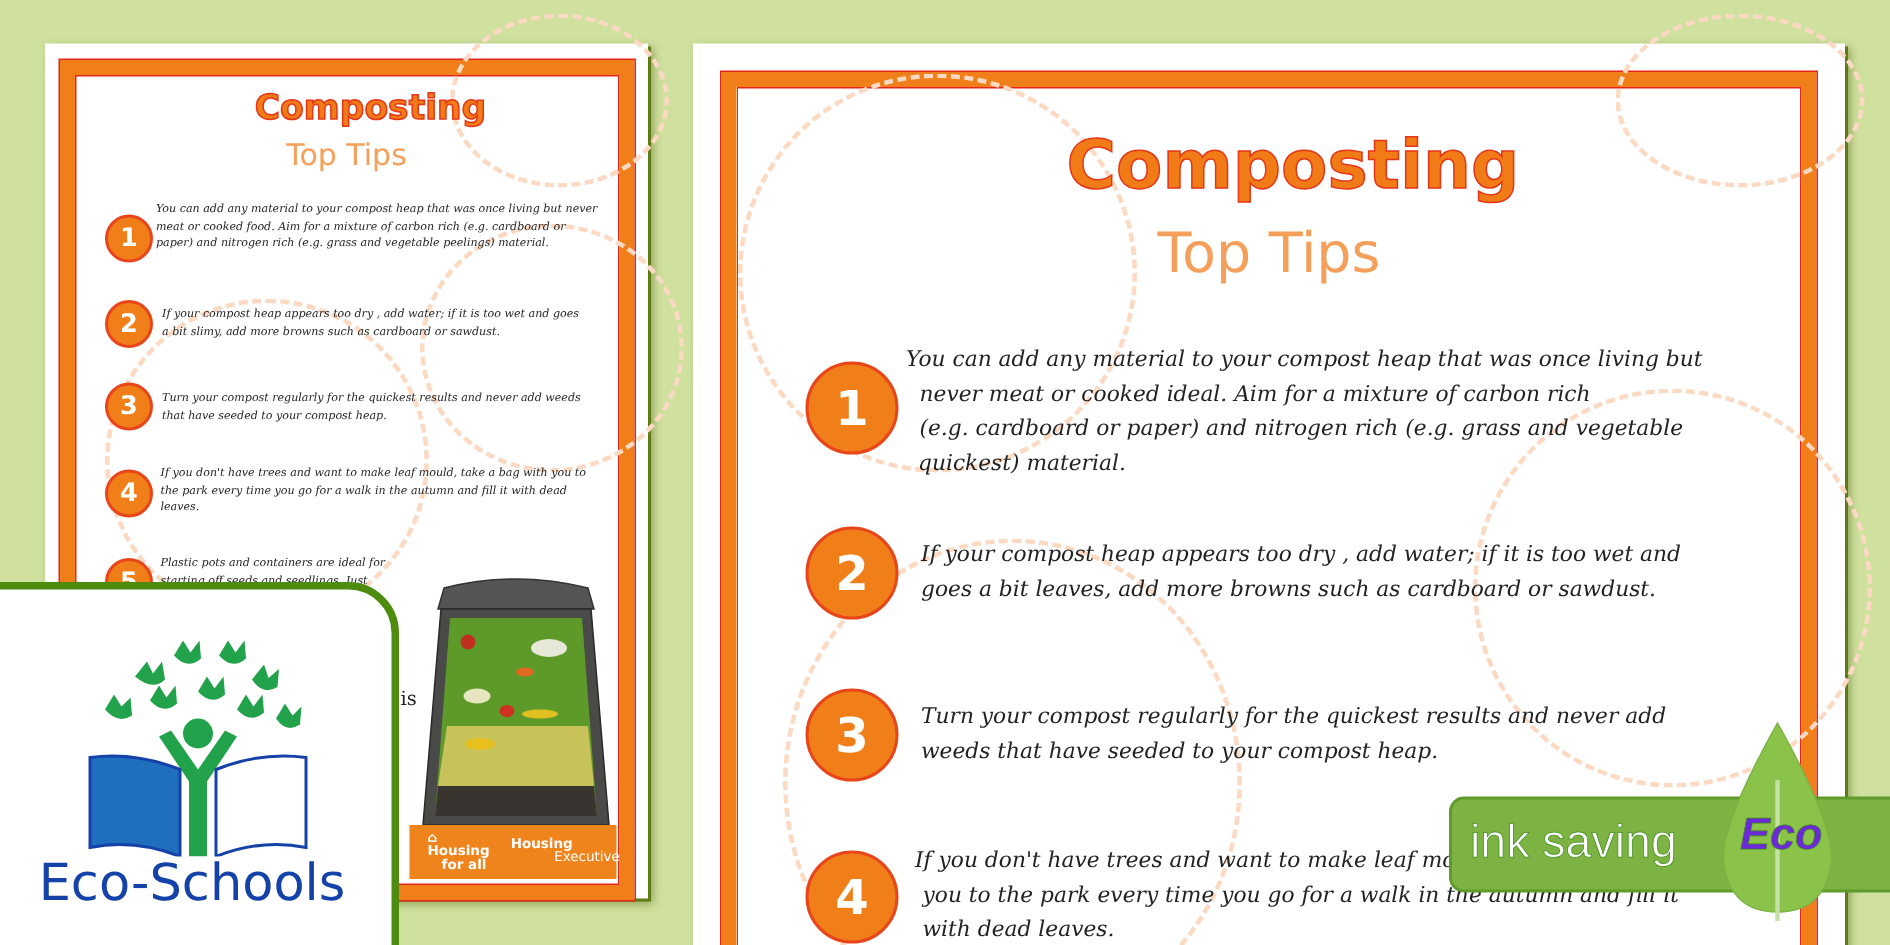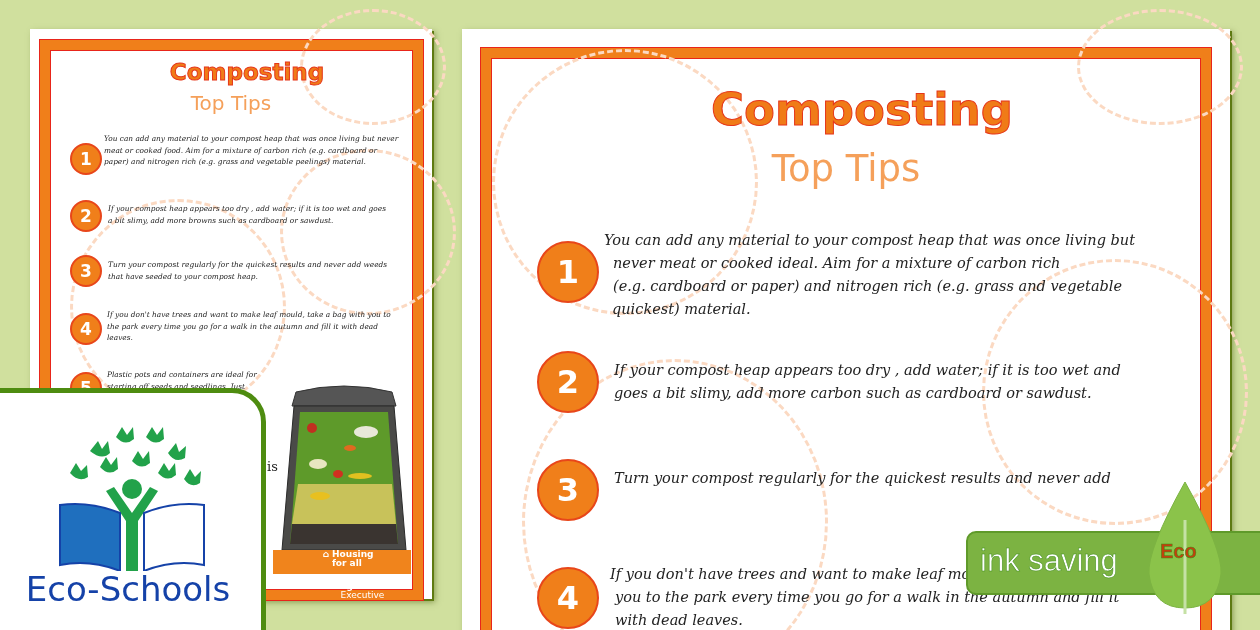--- a/index.html
+++ b/index.html
@@ -17,21 +17,21 @@
   .s .num{width:32px;height:32px;font-size:17px;}
   
   .b .tiptext{font-size:14.5px;line-height:23px;}
   .b .num{width:62px;height:62px;font-size:32px;}
   .bin{position:absolute;}
   .footer{position:absolute;background:#f0841c;color:#fff;font-weight:bold;font-size:9px;display:flex;align-items:center;gap:14px;padding-left:12px;box-sizing:border-box;}
   .eco-panel{position:absolute;left:-10px;top:388px;width:276px;height:260px;background:#fff;border:5px solid #4e8c10;border-top-right-radius:34px;box-sizing:border-box;}
   .eco-label{position:absolute;left:0;width:266px;top:176px;text-align:center;color:#1542a8;font-size:34px;font-family:"DejaVu Sans",sans-serif;}
   .ink-badge{position:absolute;left:966px;top:531px;width:300px;height:64px;background:#7cb342;border:2px solid #5f9a2a;border-radius:10px 0 0 10px;box-sizing:border-box;}
   .ink-text{position:absolute;left:12px;top:10px;color:#fff;font-size:31px;font-family:"Liberation Sans",sans-serif;-webkit-text-stroke:0.5px #3f8d1a;}
-  .eco-text{position:absolute;left:1160px;top:540px;color:#c2410c;font-weight:bold;font-size:20px;font-family:"Liberation Sans",sans-serif;-webkit-text-stroke:0.5px #3f8d1a;}
+  .eco-text{position:absolute;left:1160px;top:540px;color:#6d28d9;font-weight:bold;font-size:30px;font-family:"Liberation Sans",sans-serif;font-style:italic;-webkit-text-stroke:0.5px #3f8d1a;}
 </style>
 </head>
 <body>
 
 <div class="card s" style="left:30px;top:29px;width:402px;height:570px;">
   <div class="frame" style="left:10px;top:11px;width:363px;height:540px;"></div>
   <div class="deco" style="left:270px;top:-20px;width:140px;height:110px;"></div>
   <div class="deco" style="left:250px;top:120px;width:170px;height:160px;"></div>
   <div class="deco" style="left:40px;top:170px;width:210px;height:210px;"></div>
   <div class="title" style="top:30px;font-size:23px;">Composting</div>
@@ -66,21 +66,21 @@
     <path d="M20 100 L114 100 L118 140 L14 140 Z" fill="#c8c25a"></path>
     <path d="M14 140 L118 140 L120 160 L12 160 Z" fill="#3a3430"></path>
     <circle cx="34" cy="44" r="5" fill="#c03020"></circle>
     <ellipse cx="88" cy="48" rx="12" ry="6" fill="#e8e8d8"></ellipse>
     <ellipse cx="40" cy="80" rx="9" ry="5" fill="#e8e6c0"></ellipse>
     <ellipse cx="72" cy="64" rx="6" ry="3" fill="#e06a20"></ellipse>
     <ellipse cx="60" cy="90" rx="5" ry="4" fill="#d03020"></ellipse>
     <ellipse cx="82" cy="92" rx="12" ry="3" fill="#e0c020"></ellipse>
     <ellipse cx="42" cy="112" rx="10" ry="4" fill="#e8c020"></ellipse>
   </svg>
-  <div class="footer" style="left:243px;top:521px;width:138px;height:24px;flex-direction:column;">
+  <div class="footer" style="left:243px;top:521px;width:138px;height:36px;">
     <span style="line-height:9px;">⌂ <span>Housing</span><br>&nbsp;&nbsp;&nbsp;<span>for all</span></span>
     <span style="line-height:9px;"><span>Housing</span><br><span style="font-weight:normal;margin-left:29px;">Executive</span></span>
   </div>
 </div>
 
 <div class="card b" style="left:462px;top:29px;width:768px;height:620px;">
   <div class="frame" style="left:19px;top:19px;width:710px;height:600px;"></div>
   <div class="deco" style="left:615px;top:-20px;width:160px;height:110px;"></div>
   <div class="deco" style="left:520px;top:230px;width:260px;height:260px;"></div>
   <div class="deco" style="left:60px;top:330px;width:300px;height:320px;"></div>
@@ -94,27 +94,28 @@
       <div>You can add any material to your compost heap that was once living but</div>
       <div style="padding-left:9px;">never meat or cooked ideal. Aim for a mixture of carbon rich</div>
       <div style="padding-left:9px;">(e.g. cardboard or paper) and nitrogen rich (e.g. grass and vegetable</div>
       <div style="padding-left:8px;">quickest) material.</div>
     </div>
   </div>
   <div class="tip" style="left:75px;top:330px;">
     <div class="num" style="left:0;top:-8px;">2</div>
     <div class="tiptext" style="left:77px;top:0;width:570px;">
       <div>If your compost heap appears too dry , add water; if it is too wet and</div>
-      <div>goes a bit slimy, add more carbon such as cardboard or sawdust.</div>
+      <div>goes a bit leaves, add more browns such as cardboard or sawdust.</div>
     </div>
   </div>
   <div class="tip" style="left:75px;top:438px;">
     <div class="num" style="left:0;top:-8px;">3</div>
     <div class="tiptext" style="left:77px;top:0;width:570px;">
       <div>Turn your compost regularly for the quickest results and never add</div>
+      <div>weeds that have seeded to your compost heap.</div>
     </div>
   </div>
   <div class="tip" style="left:75px;top:534px;">
     <div class="num" style="left:0;top:4px;">4</div>
     <div class="tiptext" style="left:73px;top:0;width:580px;">
       <div>If you don't have trees and want to make leaf mould, take a bag with</div>
       <div style="padding-left:5px;">you to the park every time you go for a walk in the autumn and fill it</div>
       <div style="padding-left:5px;">with dead leaves.</div>
     </div>
   </div>

